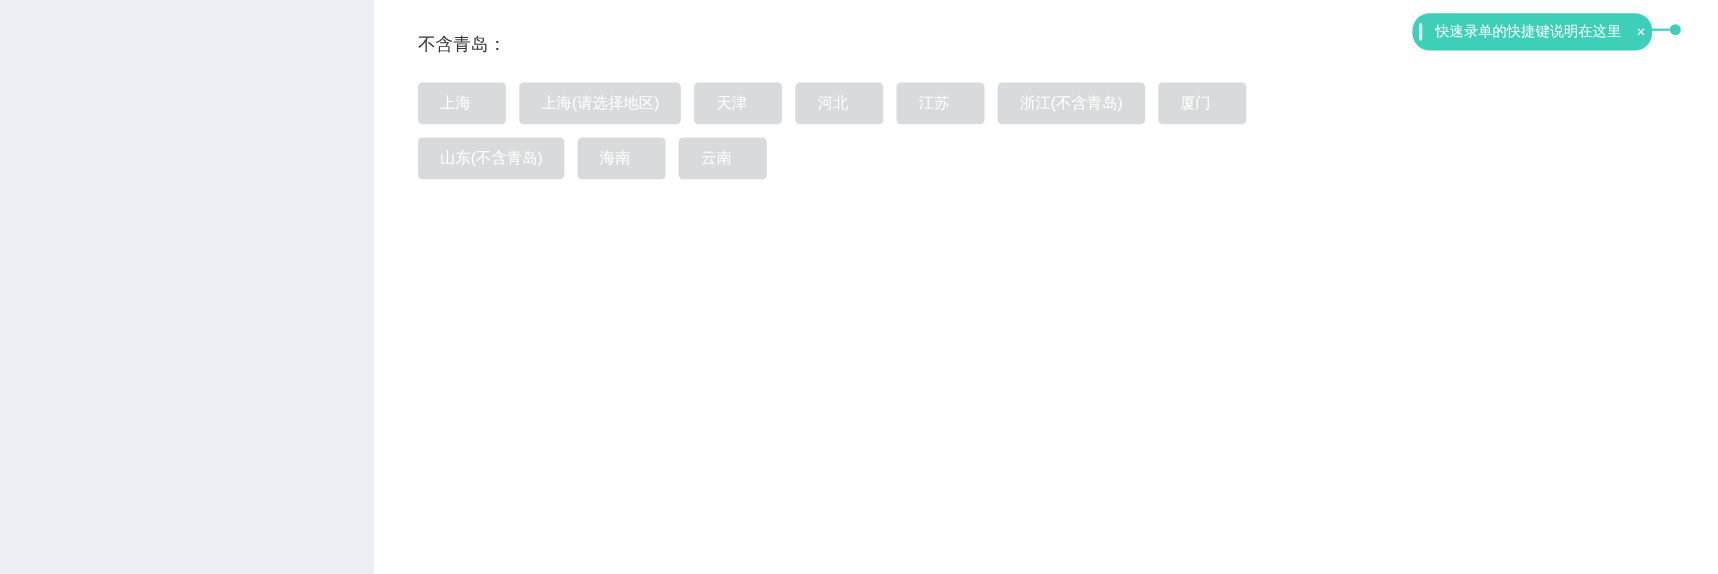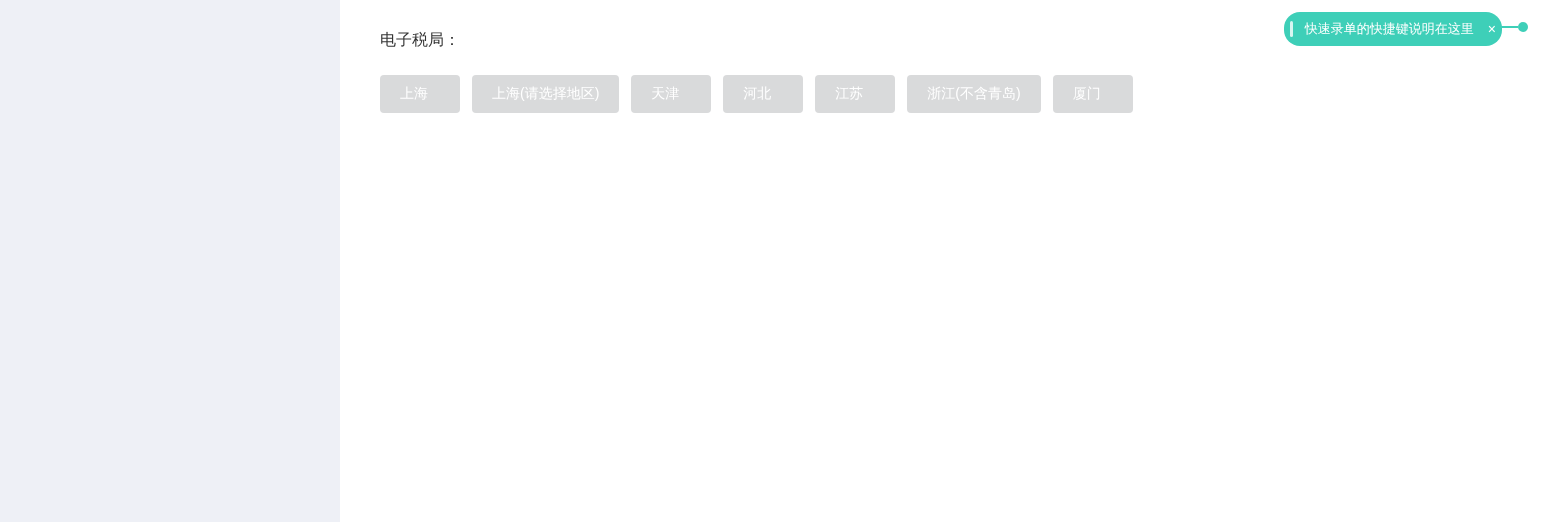--- a/index.html
+++ b/index.html
@@ -116,32 +116,37 @@
       height: 2px;
       background: #3ecfb8;
     }
   </style>
 </head>
 <body>
 
 <div class="sidebar"></div>
 
 <div class="main-content">
-  <div class="page-title">电子税局：</div>
+  <div class="page-title">不含青岛：</div>
 
   <div class="region-buttons-row">
     <button class="region-btn">上海</button>
     <button class="region-btn">上海(请选择地区)</button>
     <button class="region-btn">天津</button>
     <button class="region-btn">河北</button>
     <button class="region-btn">江苏</button>
     <button class="region-btn">浙江(不含青岛)</button>
     <button class="region-btn">厦门</button>
   </div>
 
+  <div class="region-buttons-row">
+    <button class="region-btn">山东(不含青岛)</button>
+    <button class="region-btn">海南</button>
+    <button class="region-btn">云南</button>
+  </div>
 </div>
 
 <div class="tooltip-banner">
   <span class="left-bar"></span>
   <span>快速录单的快捷键说明在这里</span>
   <button class="close-btn">×</button>
 </div>
 
 <div class="tooltip-line"></div>
 <div class="tooltip-dot"></div>

